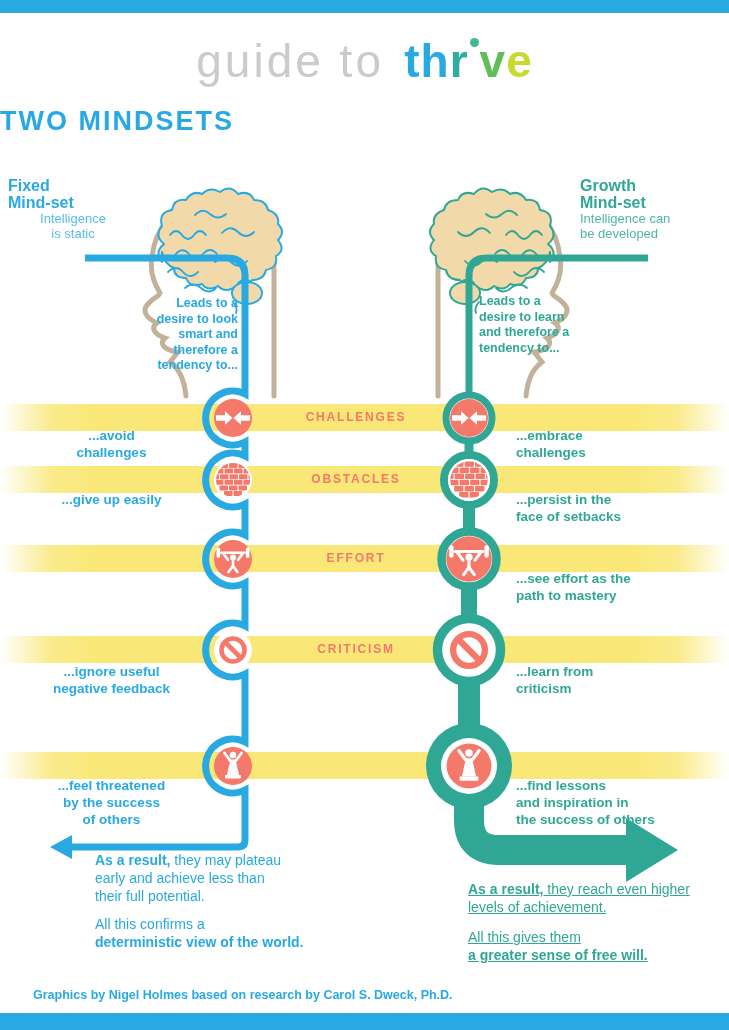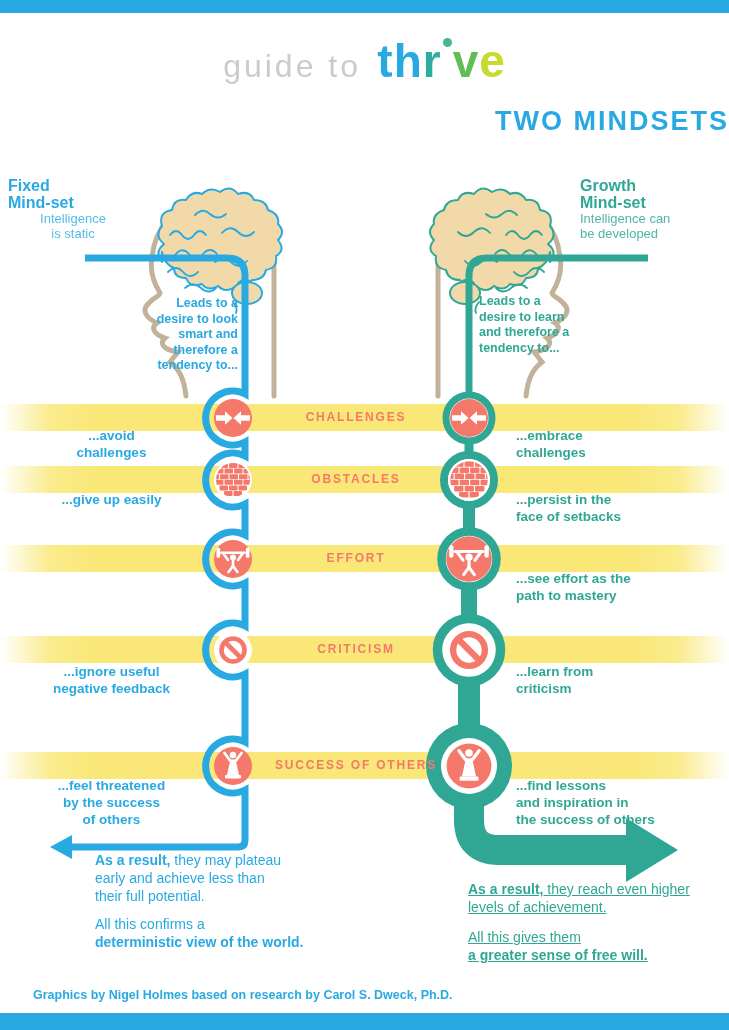--- a/index.html
+++ b/index.html
@@ -4,25 +4,25 @@
 <style>
   html,body{margin:0;padding:0;background:#fff;}
   .page{position:relative;width:729px;height:1030px;background:#fff;overflow:hidden;
         font-family:"Liberation Sans",sans-serif;}
   .abs{position:absolute;}
   .bar{left:0;width:729px;background:var(--blue);}
   .z0{z-index:0}.z1{z-index:1}.z3{z-index:3}
 
   
   .logo-row{left:0;top:34px;width:729px;text-align:center;white-space:nowrap;}
-  .logo-light{font-size:32px;letter-spacing:3px;color:var(--gray_logo);font-weight:400;}
+  .logo-light{font-size:46px;letter-spacing:3px;color:var(--gray_logo);font-weight:400;}
   .logo-brand{font-size:46px;font-weight:700;letter-spacing:1px;}
   .idot{display:inline-block;width:9px;height:9px;border-radius:50%;
         background:var(--brand_dot);transform:translateY(-30px);margin:0 1px;}
-  .page-title{left:0;top:106px;width:729px;text-align:right;color:var(--blue);
+  .page-title{left:0;top:106px;width:729px;text-align:left;color:var(--blue);
         font-size:27px;font-weight:700;letter-spacing:2px;}
 
   
   .mind-label{font-size:16px;font-weight:700;line-height:17px;white-space:pre-line;}
   .mind-sub{font-size:13px;line-height:15px;white-space:pre-line;}
   .leads{font-size:12.5px;font-weight:700;line-height:15.5px;white-space:pre-line;}
 
   
   .band{left:0;width:729px;height:27px;
     background:linear-gradient(90deg,rgba(249,232,120,0) 0%,rgba(249,232,120,.85) 7%,
@@ -222,21 +222,20 @@
 tendency to...</div>
   <div class="abs leads z3" style="left:479px;top:294px;width:130px;color:var(--teal)">Leads to a
 desire to learn
 and therefore a
 tendency to...</div>
 
   <div class="abs band-label z3" style="top:404px">CHALLENGES</div>
   <div class="abs band-label z3" style="top:466px">OBSTACLES</div>
   <div class="abs band-label z3" style="top:545px">EFFORT</div>
   <div class="abs band-label z3" style="top:636px">CRITICISM</div>
-  <div class="abs band-label z3" style="top:752px">SUCCESS OF OTHERS</div>
 
   <div class="abs side fixedcol z3" style="top:427px">...avoid
 challenges</div>
   <div class="abs side growthcol z3" style="top:427px">...embrace
 challenges</div>
   <div class="abs side fixedcol z3" style="top:491px">...give up easily</div>
   <div class="abs side growthcol z3" style="top:491px">...persist in the
 face of setbacks</div>
   <div class="abs side growthcol z3" style="top:570px">...see effort as the
 path to mastery</div>

